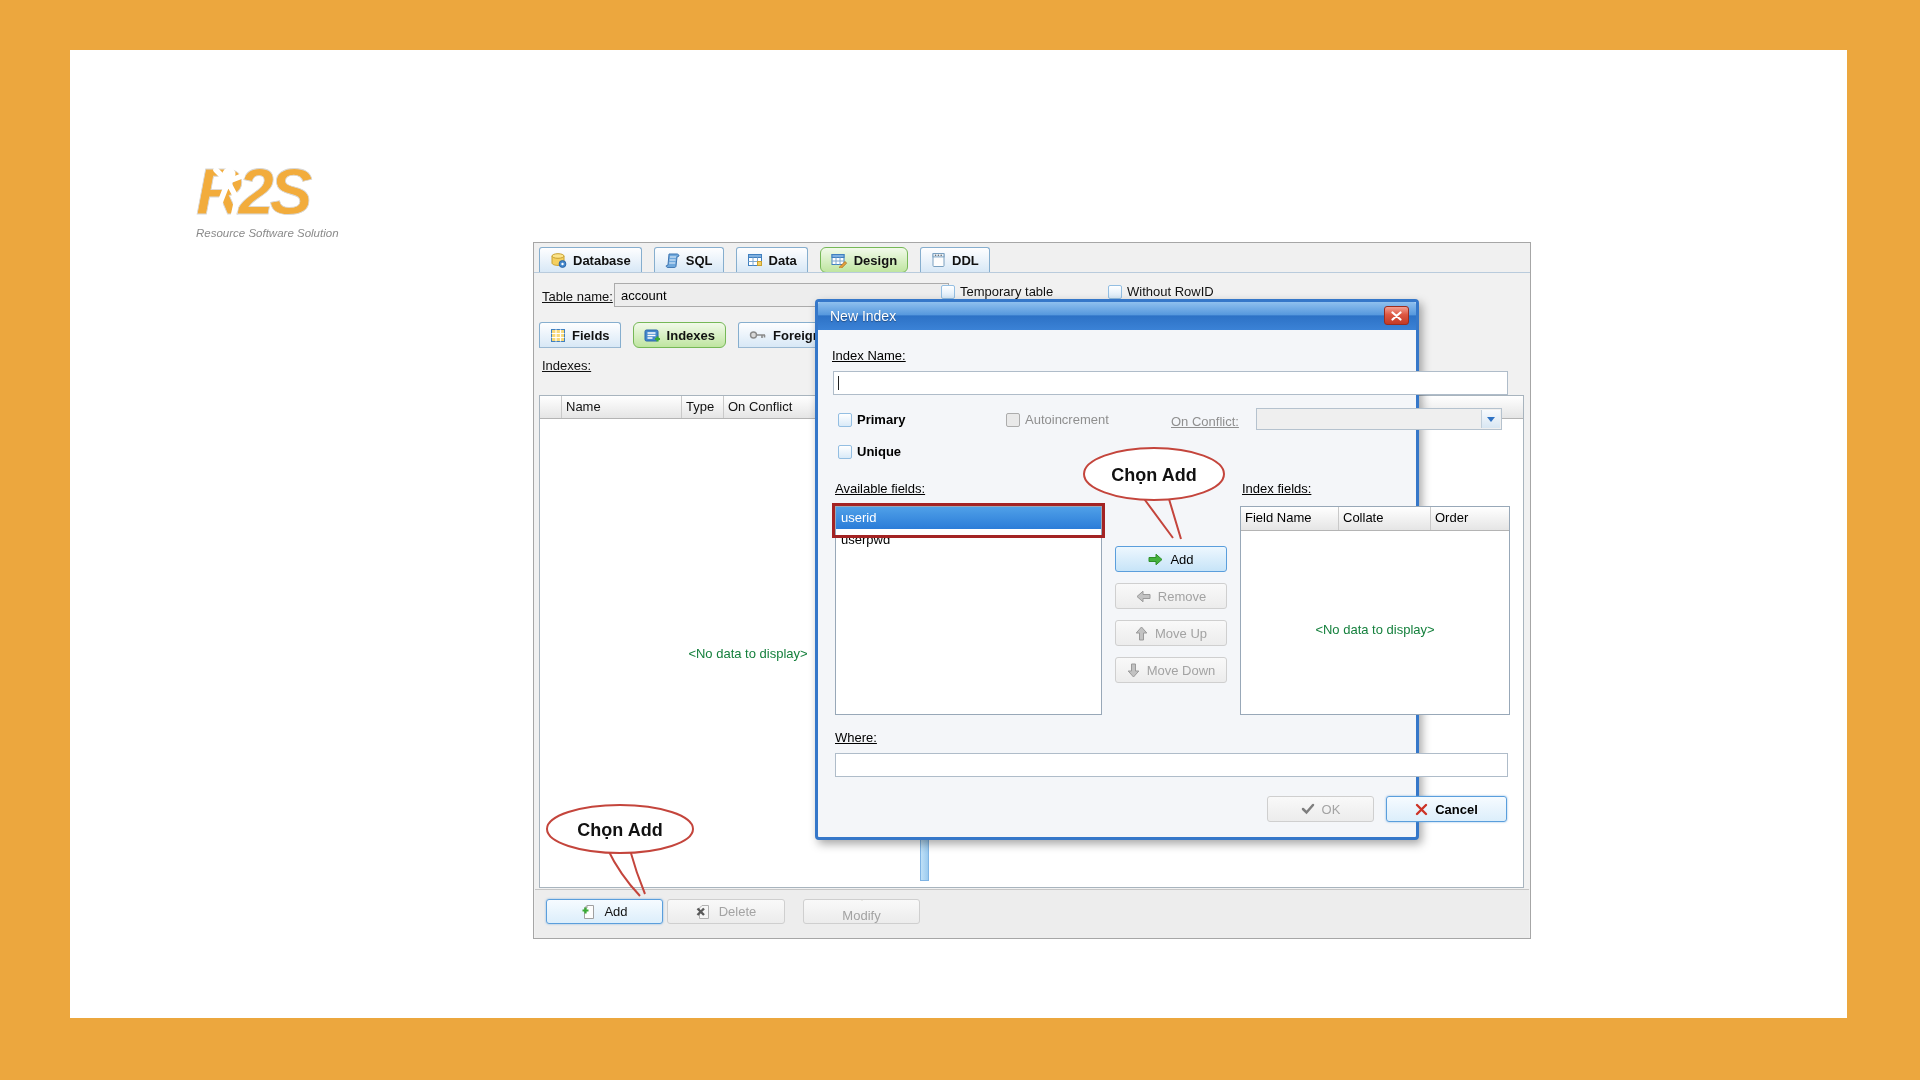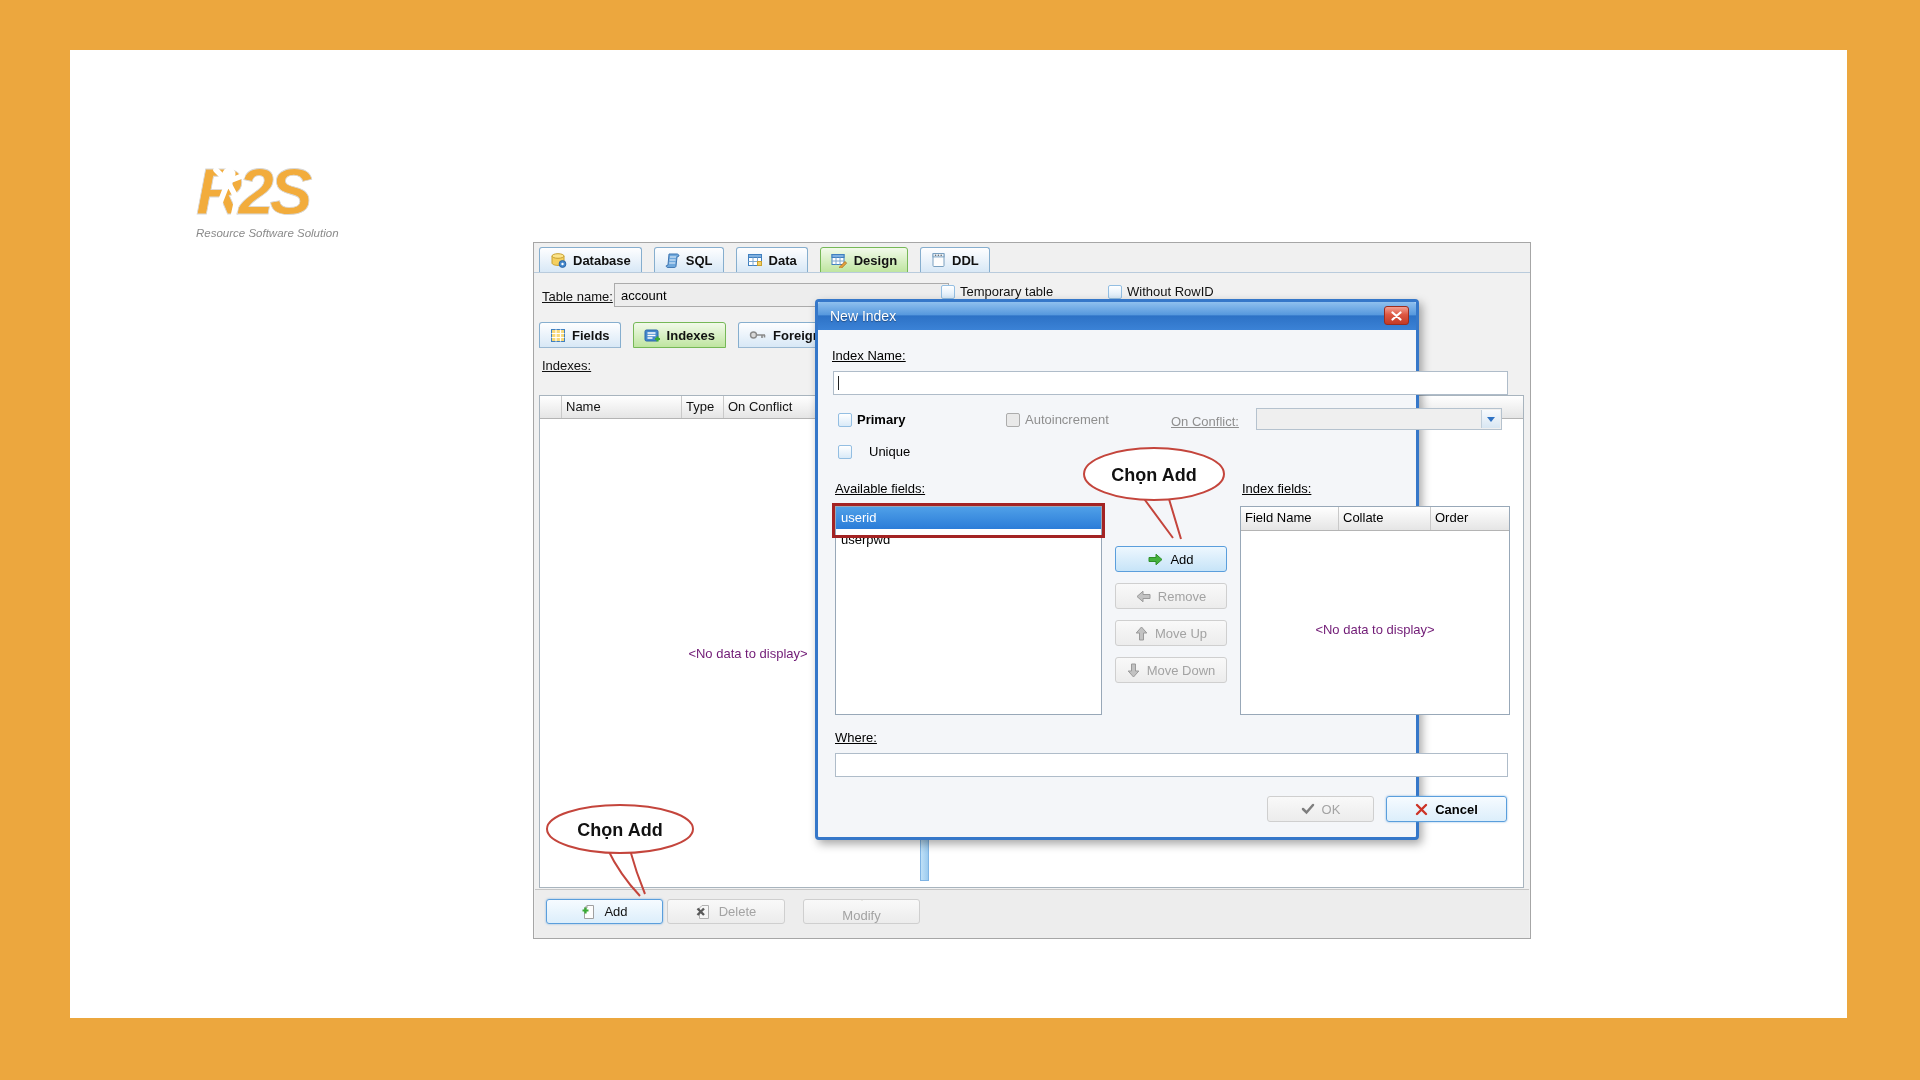--- a/index.html
+++ b/index.html
@@ -13,37 +13,37 @@
 
   
   .app { position:absolute; left:463px; top:192px; width:998px; height:697px;
          background:#F0F0F0; border:1px solid #A6A6A6; font-size:13px; color:#111; }
   .tabrow { position:absolute; display:flex; gap:12px; align-items:flex-end; }
   .tabrow1 { left:5px; top:3px; height:27px; }
   .tabrow2 { left:5px; top:78px; height:27px; }
   .tab { height:26px; display:flex; align-items:center; gap:6px; padding:0 10px;
          border:1px solid #86AECE; border-bottom-color:#9AB8D2; border-radius:3px 3px 0 0;
          background:linear-gradient(#FEFEFF,#D8E8F6); font-weight:bold; white-space:nowrap; }
-  .tab.active { border-color:#76B857; background:linear-gradient(#F2FAEA,#BFE5A0); }
+  .tab.active { border-color:#76B857; background:linear-gradient(#F2FAEA,#BFE5A0);border-radius:6px; }
   .panel { position:absolute; left:0; top:29px; width:996px; height:666px;
            background:#F1F1F1; border-top:1px solid #B9CBDC; }
   .lbl { position:absolute; white-space:nowrap;text-decoration:underline; }
   .tb-input { position:absolute; border:1px solid #ABABAB; background:#EDEDED; padding:3px 6px;
               font:13px "Liberation Sans",sans-serif; }
   .cb { width:14px; height:14px; border:1px solid #93BEE2; border-radius:2px;
         background:linear-gradient(#FFFFFF,#D9EAF8); display:inline-block; }
   .cb.disabled { border-color:#ACACAC; background:#E9E9E9; }
   .cbrow { position:absolute; display:flex; align-items:center; gap:5px; white-space:nowrap; }
 
   
   .grid { position:absolute; background:#fff; border:1px solid #A8B4BE; }
   .grid-head { display:flex; height:23px; background:linear-gradient(#FFFFFF,#E5E5E5);
                border-bottom:1px solid #B4B4B4; }
   .ghc { border-right:1px solid #C9C9C9; padding:3px 4px; overflow:hidden; white-space:nowrap; }
-  .empty-text { position:absolute; color:#701a75; white-space:nowrap; }
+  .empty-text { position:absolute; color:#15803d; white-space:nowrap; }
 
   
   .btn { position:absolute; height:25px; border:1px solid #C2C2C2; border-radius:3px;
          background:linear-gradient(#FDFDFD,#E3E3E3); display:flex; align-items:center;
          justify-content:center; gap:7px; font:13px "Liberation Sans",sans-serif; cursor:default; }
   .btn.focus { border-color:#5A9EDC; background:linear-gradient(#F6FBFF,#DCEEFB);
                box-shadow:0 0 2px rgba(90,158,220,.8); }
   .btn.bluefill { border-color:#5A9EDC; background:linear-gradient(#EDF7FE,#C7E4F8); }
   .btn.disabled { color:#A3A3A3; background:linear-gradient(#F9F9F9,#ECECEC); border-color:#CFCFCF; }
 
@@ -254,21 +254,21 @@
         <span class="lbl gray" style="left:353px; top:84px;">On Conflict:</span>
         <div class="drop" style="left:438px; top:78px; width:246px;">
           <span></span>
           <div class="dbtn">
             <span class="chev"></span>
           </div>
         </div>
 
         <div class="cbrow" style="left:20px; top:114px;">
           <span class="cb"></span>
-          <span style="font-weight:normal;margin-left:12px;">Unique</span>
+          <span style="font-weight:bold;">Unique</span>
         </div>
 
         <span class="lbl" style="left:17px; top:151px;">Available fields:</span>
         <span class="lbl" style="left:424px; top:151px;">Index fields:</span>
 
         <div class="listbox" style="left:17px; top:176px; width:267px; height:209px;">
           <div class="litem sel">userid</div>
           <div class="litem">userpwd</div>
         </div>
         <div class="redbox" style="left:14px; top:173px; width:273px; height:35px;"></div>

